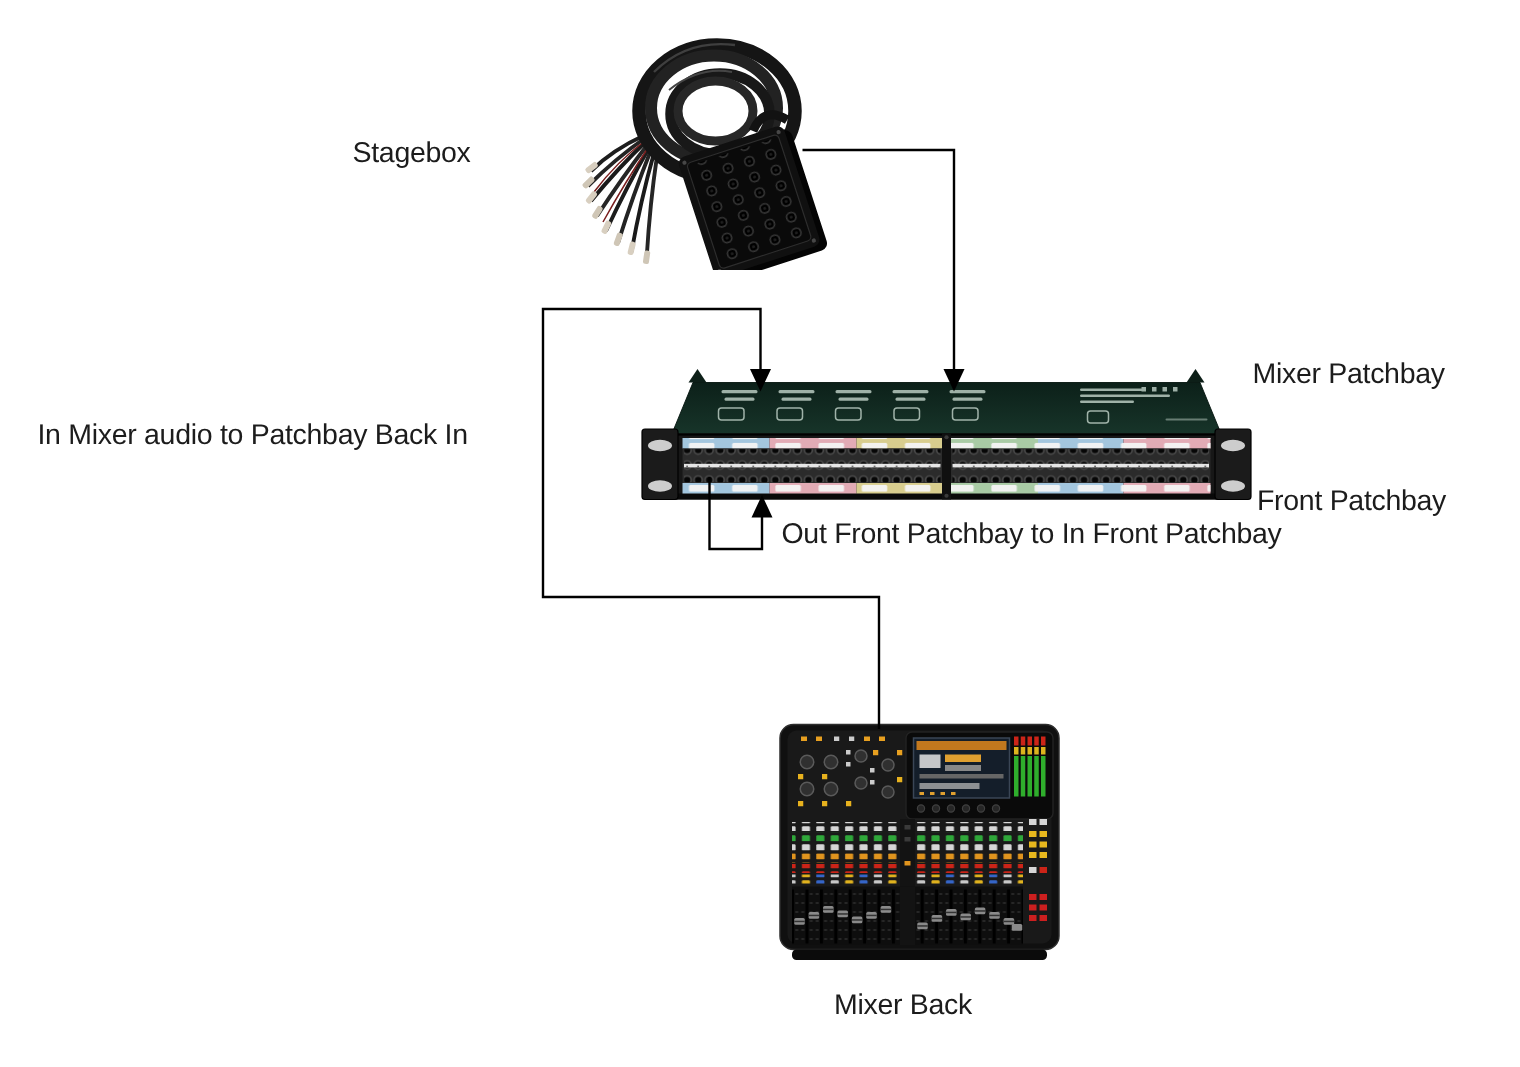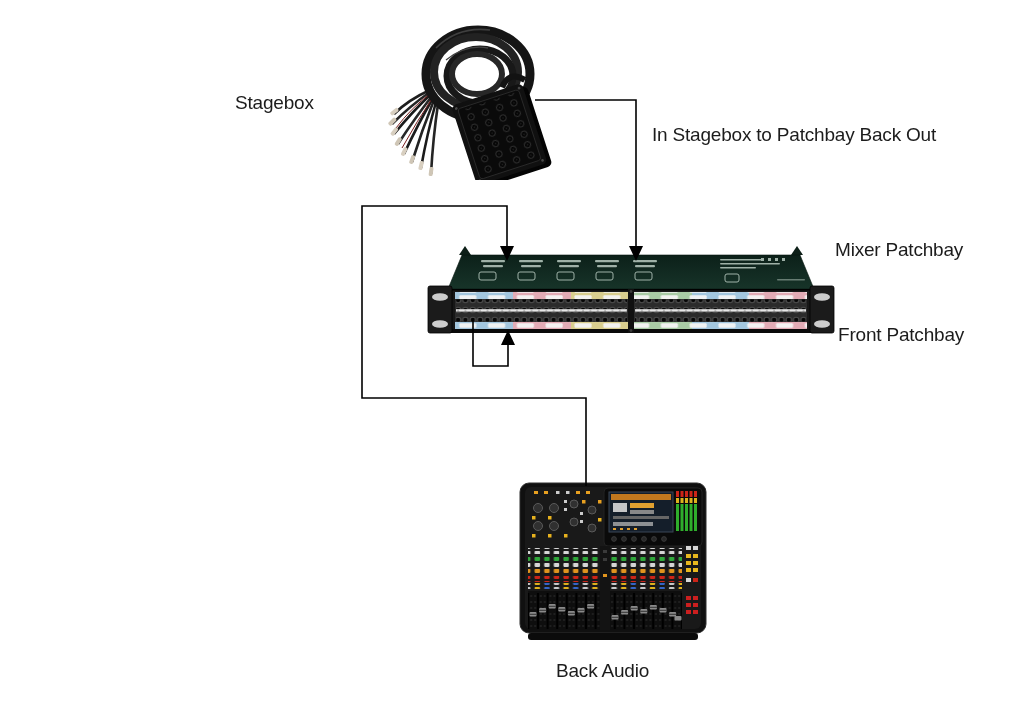--- a/index.html
+++ b/index.html
@@ -416,22 +416,23 @@
     </g>
     <g fill="#000">
       <polygon points="629,246 643,246 636,261"></polygon>
       <polygon points="500,246 514,246 507,261"></polygon>
       <polygon points="501,345 515,345 508,330"></polygon>
     </g>
   </svg>
 
   <div class="lbl" style="left:235px;top:92px;">Stagebox</div>
 
-  <div class="lbl" style="left:652px;top:124px;">In Stagebox to Patchbay Back Out</div>
 
   <div class="lbl" style="left:835px;top:239px;">Mixer Patchbay</div>
 
   <div class="lbl" style="left:838px;top:313px;margin-top:11px;">Front Patchbay</div>
 
-
-
-  <div class="lbl" style="left:556px;top:660px;">Back Audio</div>
+  <div class="lbl" style="left:25px;top:280px;">In Mixer audio to Patchbay Back In</div>
+
+  <div class="lbl" style="left:521px;top:346px;">Out Front Patchbay to In Front Patchbay</div>
+
+  <div class="lbl" style="left:556px;top:660px;">Mixer Back</div>
 </div>
 
 </body></html>

